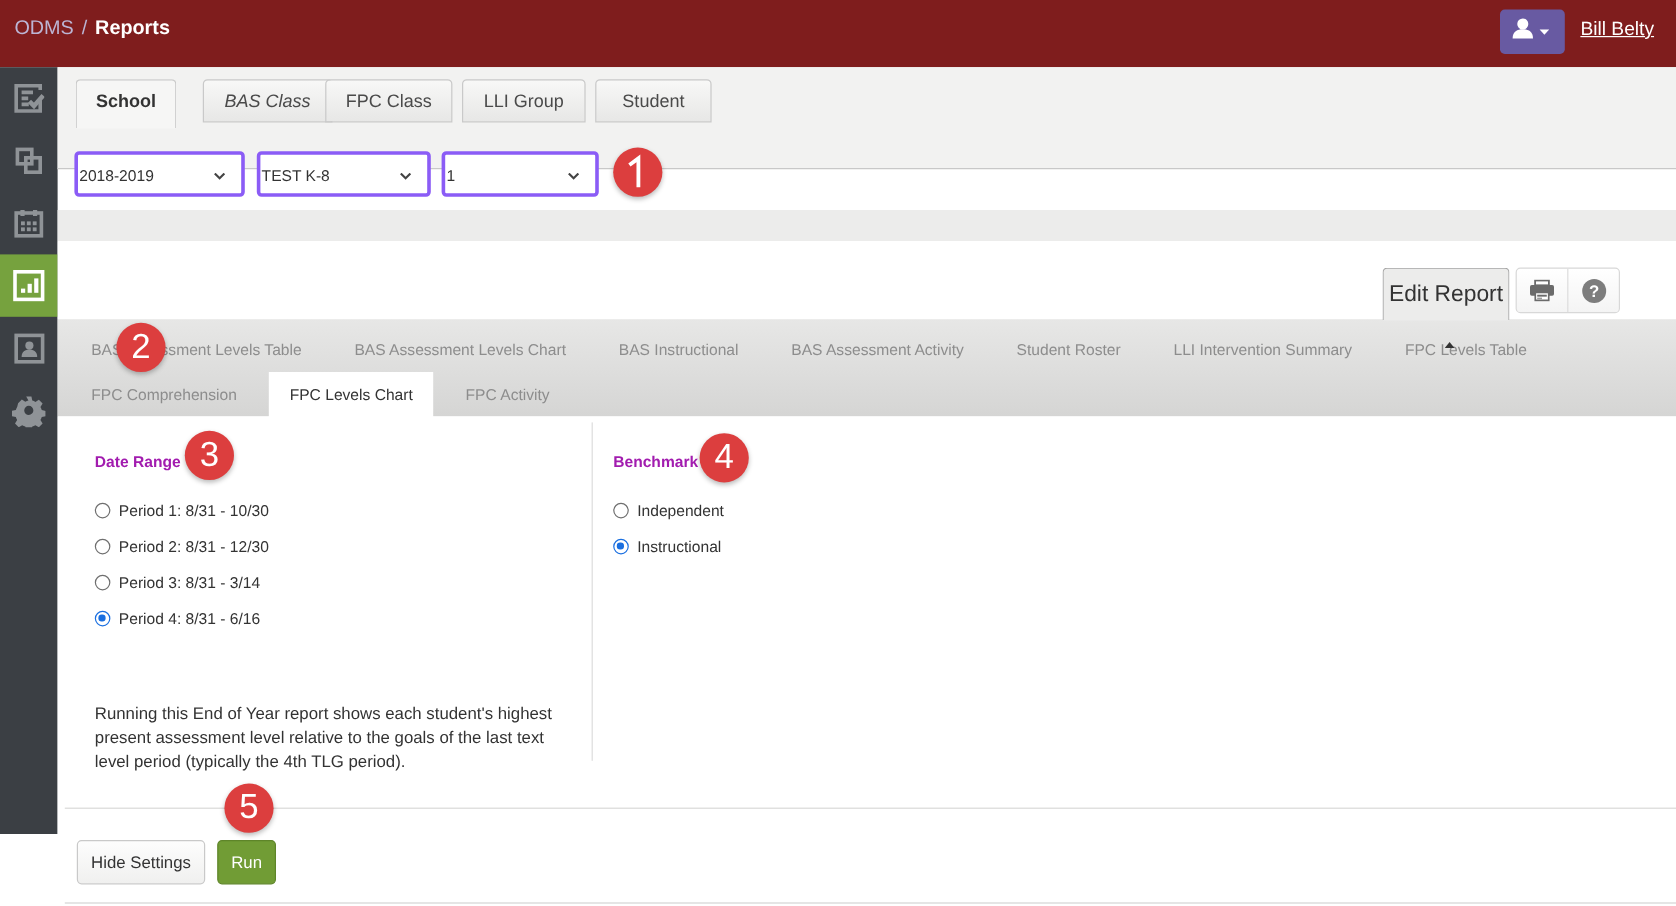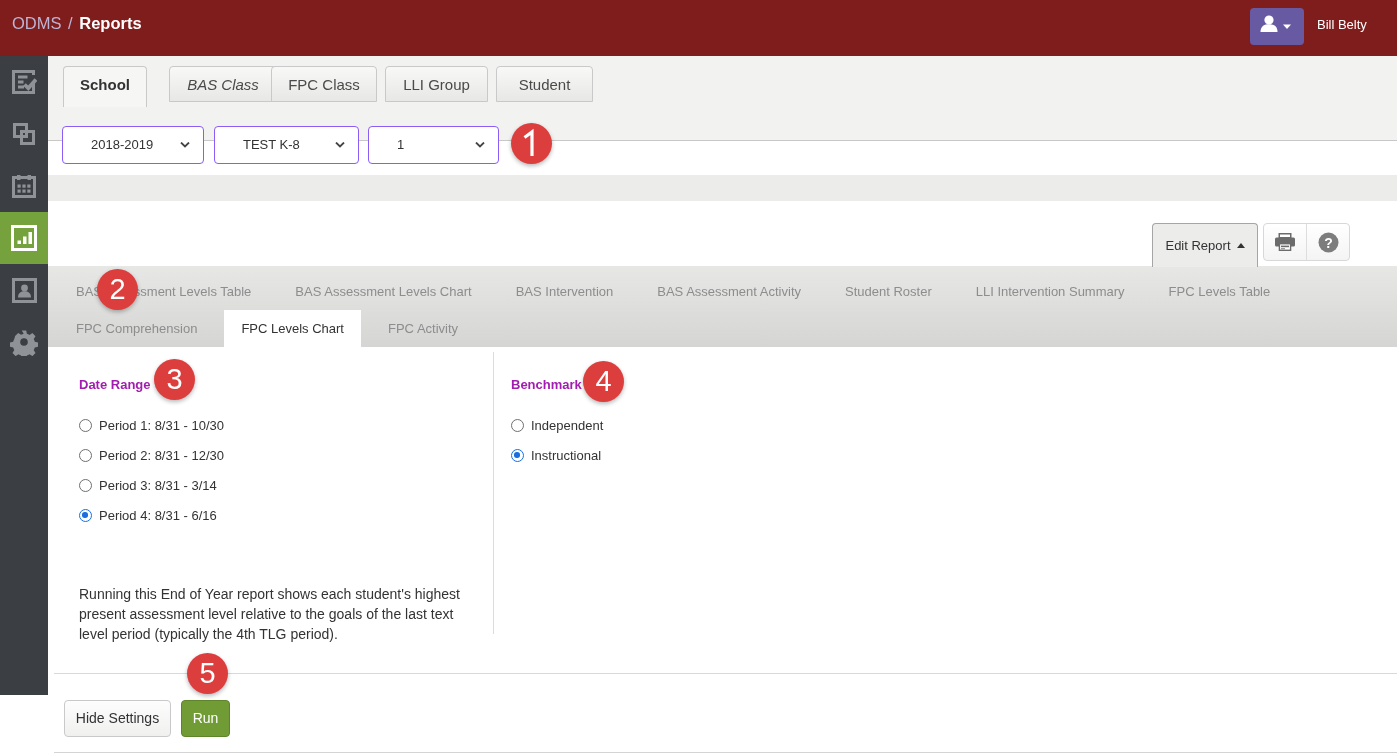--- a/index.html
+++ b/index.html
@@ -5,42 +5,42 @@
 * { margin:0; padding:0; box-sizing:border-box; }
 html,body { width:1397px; height:755px; overflow:hidden; font-family:"Liberation Sans", sans-serif; background:#fff; color:#333; }
 #app { position:relative; width:1397px; height:755px; }
 
 
 #topbar { position:absolute; top:0; left:0; width:1397px; height:56px; background:#7f1d1d; }
 #crumb { position:absolute; left:12px; top:0; height:46px; line-height:46px; font-size:16.5px; color:#bcb5d4; }
 #crumb .slash { padding:0 2px; }
 #crumb b { color:#ffffff; font-weight:700; }
 #userbtn { position:absolute; left:1250px; top:8px; width:54px; height:37px; background:#685aa2; border-radius:4px; }
-#username { position:absolute; left:1317px; top:0; height:49px; line-height:49px; font-size:13px; color:#fff; }
+#username { position:absolute; left:1317px; top:0; height:49px; line-height:49px; font-size:16px; color:#fff;text-decoration:underline; }
 
 
 #sidebar { position:absolute; top:56px; left:0; width:48px; height:639px; background:#3b3f44; }
 .sbitem { width:48px; height:52px; display:flex; align-items:center; justify-content:center; }
 .sbitem.active { background:#76a23e; }
 
 
 #filterwrap { position:absolute; top:56px; left:48px; width:1349px; height:85px; background:#f2f2f1; border-bottom:1px solid #c8c8c8; }
 .ttab { position:absolute; top:10px; height:36px; border:1px solid #c9c9c9; border-radius:4px 4px 0 0; background:linear-gradient(#f8f8f7,#e7e7e6); font-size:15px; color:#4a4a4a; text-align:center; line-height:35px; }
 .ttab.active { background:#f6f6f5; height:41px; border-bottom:none; font-weight:700; color:#333; }
-.sel { position:absolute; top:70px; height:38px; background:#fff; border:1px solid #8b5cf6; border-radius:4px; font-size:13px; color:#333; line-height:36px; padding-left:28px; }
+.sel { position:absolute; top:70px; height:38px; background:#fff; border:3px solid #8b5cf6; border-radius:4px; font-size:13px; color:#333; line-height:36px; padding-left:1px; }
 .sel svg { position:absolute; right:13px; top:15px; }
 
 
 .badge { position:absolute; width:41px; height:41px; border-radius:50%; background:#dc3e3e; color:#fff; font-size:29px; text-align:center; line-height:41px; box-shadow:0 2px 4px rgba(0,0,0,0.28); z-index:40; }
 
 
 #graystrip { position:absolute; top:175px; left:48px; width:1349px; height:26px; background:#ececeb; }
 #whitegap { position:absolute; top:201px; left:48px; width:1349px; height:65px; background:#fff; }
 
-#editreport { position:absolute; left:1152px; top:223px; width:106px; height:44px; background:#ececeb; border:1px solid #a5a5a5; border-bottom:none; border-radius:4px 4px 0 0; z-index:5; font-size:13px; color:#333; text-align:center; line-height:43px; }
+#editreport { position:absolute; left:1152px; top:223px; width:106px; height:44px; background:#ececeb; border:1px solid #a5a5a5; border-bottom:none; border-radius:4px 4px 0 0; z-index:5; font-size:19px; color:#333; text-align:center; line-height:43px; }
 #editreport .caret { display:inline-block; width:0; height:0; border-left:4.5px solid transparent; border-right:4.5px solid transparent; border-bottom:5.5px solid #333; margin-left:6px; vertical-align:middle; margin-top:-3px; }
 #printgroup { position:absolute; left:1263px; top:223px; width:87px; height:38px; background:linear-gradient(#ffffff,#f4f4f4); border:1px solid #d8d8d8; border-radius:4px; display:flex; }
 #printgroup .cell { flex:1; display:flex; align-items:center; justify-content:center; }
 #printgroup .cell:first-child { border-right:1px solid #ddd; }
 
 
 #reporttabs { position:absolute; top:266px; left:48px; width:1349px; height:81px; background:linear-gradient(#e7e7e6,#d5d5d4); }
 #reporttabs .trow { padding-left:6px; display:flex; }
 #reporttabs .trow:first-child { padding-top:7px; }
 #reporttabs .rtab { height:37px; line-height:37px; padding:0 17px; margin:0 5px; font-size:13px; color:#8d8d8d; white-space:nowrap; }
@@ -167,21 +167,21 @@
         <circle cx="10.5" cy="10.5" r="10" fill="#7d7d7d"></circle>
         <text x="10.5" y="15.6" font-size="14" font-weight="bold" fill="#fff" text-anchor="middle" font-family="Liberation Sans, sans-serif">?</text>
       </svg>
     </div>
   </div>
 
   <div id="reporttabs">
     <div class="trow">
       <div class="rtab">BAS Assessment Levels Table</div>
       <div class="rtab">BAS Assessment Levels Chart</div>
-      <div class="rtab">BAS Intervention</div>
+      <div class="rtab">BAS Instructional</div>
       <div class="rtab">BAS Assessment Activity</div>
       <div class="rtab">Student Roster</div>
       <div class="rtab">LLI Intervention Summary</div>
       <div class="rtab">FPC Levels Table</div>
     </div>
     <div class="trow">
       <div class="rtab">FPC Comprehension</div>
       <div class="rtab active">FPC Levels Chart</div>
       <div class="rtab">FPC Activity</div>
     </div>

